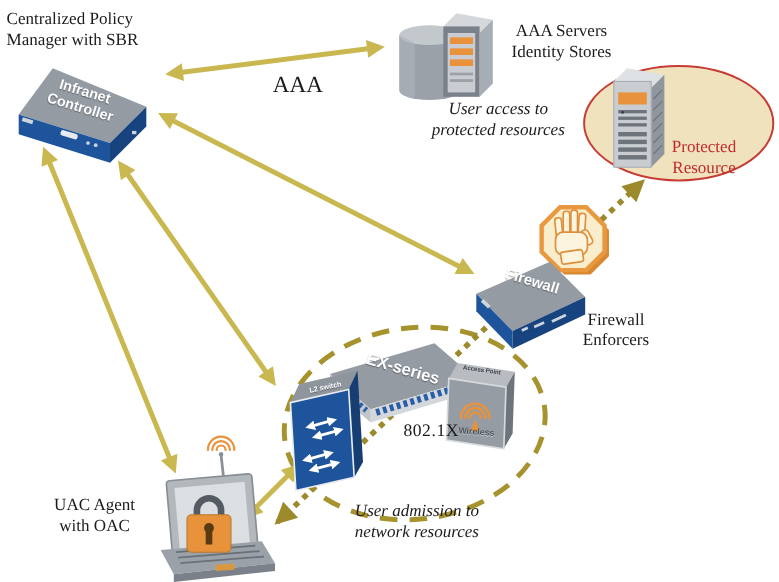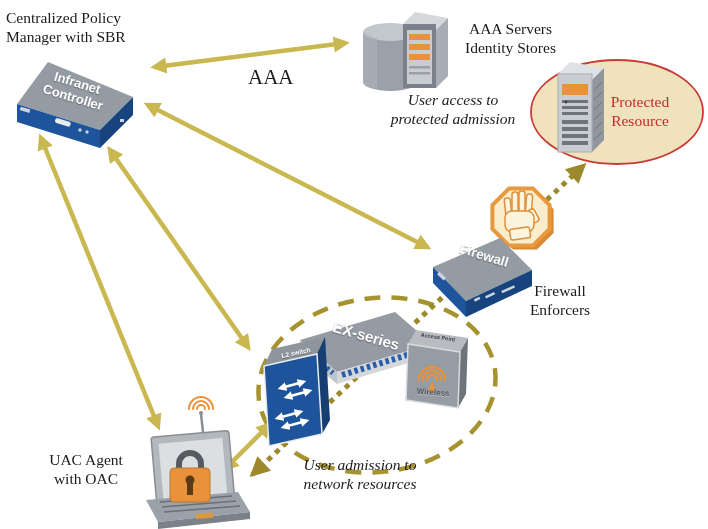--- a/index.html
+++ b/index.html
@@ -7,21 +7,21 @@
     position:relative;width:708px;height:529px;overflow:hidden;
     background:#fff;font-family:"Liberation Serif", serif;color:#1b1b1b;text-decoration:underline;
   }
   #stage svg{position:absolute;left:0;top:0;}
   .label{
     position:absolute;white-space:pre-line;line-height:1.24;
     font-size:15.5px;color:#1b1b1b;
   }
   .label.center{text-align:center;}
   .label.italic{font-style:italic;}
-  .label.red{color:#c22b2b;}
+  .label.red{color:#c22b2b;margin-top:32px;}
   .devlabel{
     position:absolute;white-space:pre-line;text-align:center;
     font-family:"Liberation Sans", sans-serif;font-weight:bold;color:#fff;
     line-height:1.12;text-shadow:0 1px 1px rgba(0,0,0,.35);
   }
 </style>
 </head>
 <body>
 
 <div id="stage">
@@ -197,34 +197,35 @@
 
   <div class="label" style="left:6px;top:8px;width:180px;">Centralized Policy
 Manager with SBR</div>
 
   <div class="label" style="left:248px;top:64px;font-size:21px;">AAA</div>
 
   <div class="label center" style="left:448px;top:19px;width:125px;text-align:center;">AAA Servers
 Identity Stores</div>
 
   <div class="label center italic" style="left:372px;top:90px;width:162px;">User access to
-protected admission</div>
+protected resources</div>
 
   <div class="label center red" style="left:598px;top:92px;width:84px;">Protected
 Resource</div>
 
 
   <div class="label center" style="left:518px;top:281px;width:84px;">Firewall
 Enforcers</div>
 
+  <div class="label center" style="left:352px;top:382px;width:80px;font-size:16px;letter-spacing:0.5px;">802.1X</div>
 
   <div class="label center" style="left:34px;top:450px;width:104px;">UAC Agent
 with OAC</div>
 
-  <div class="label center italic" style="left:276px;top:455px;width:168px;">User admission to
+  <div class="label center italic" style="left:295px;top:455px;width:168px;">User admission to
 network resources</div>
 
   <div class="devlabel" style="left:25px;top:76px;width:100px;font-size:13px;transform:rotate(17deg);">Infranet
 Controller</div>
 
   <div class="devlabel" style="left:434px;top:248px;width:100px;font-size:13.5px;transform:rotate(17deg);">Firewall</div>
 
   <div class="devlabel" style="left:310px;top:328px;width:112px;font-size:15px;transform:rotate(16deg);">EX-series</div>
 
   <div class="devlabel" style="left:268px;top:349px;width:56px;font-size:6.5px;transform:rotate(-12deg);">L2 switch</div>

